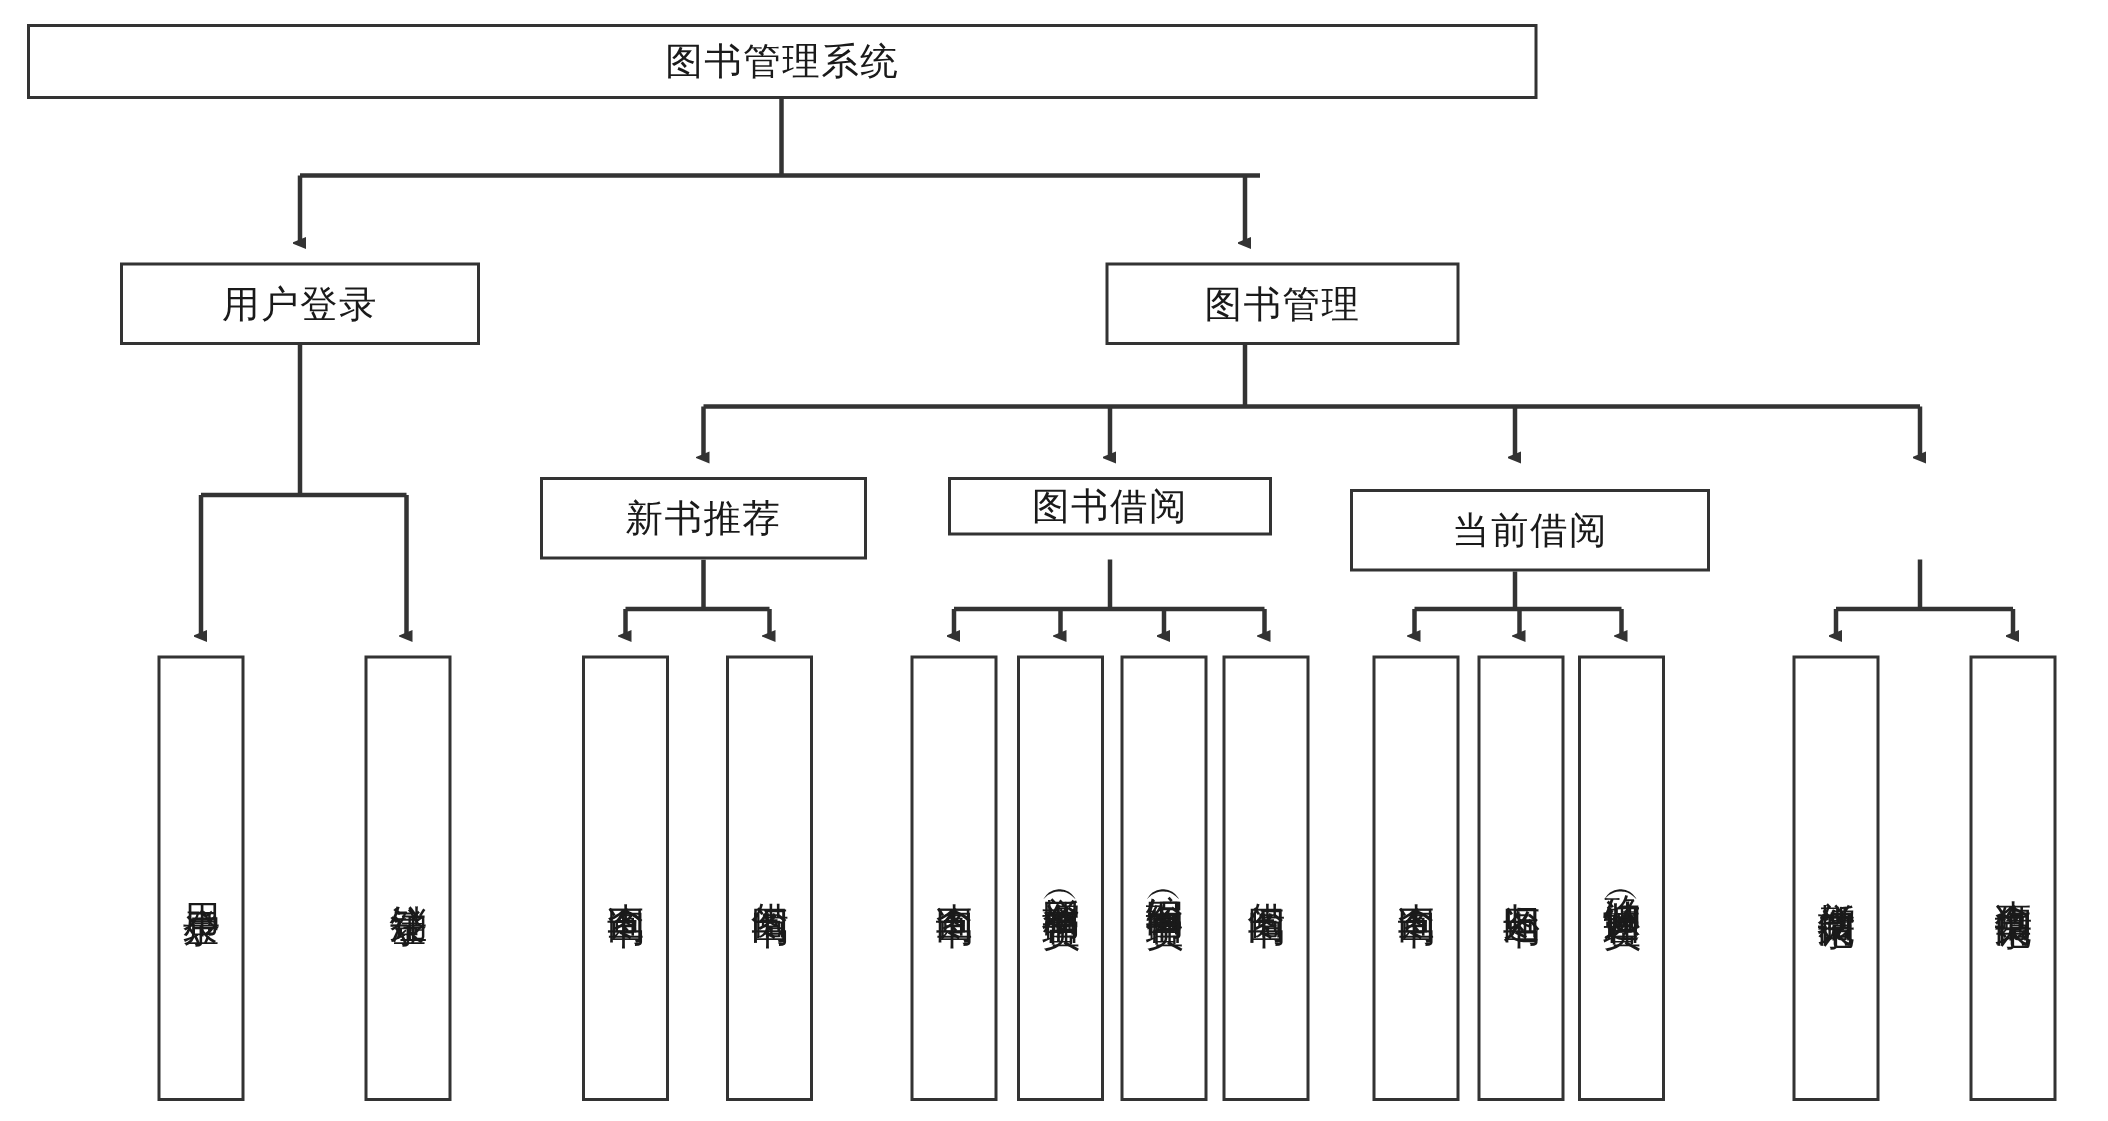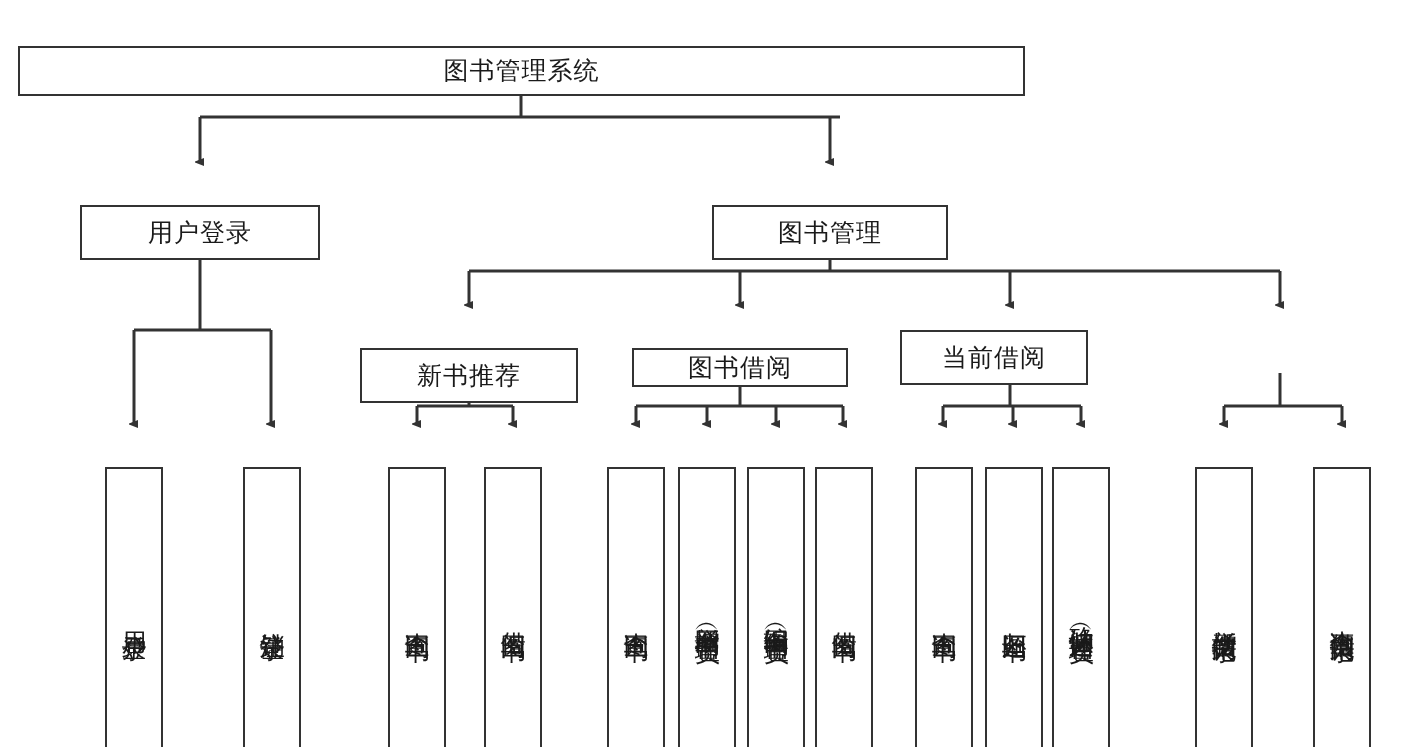--- a/index.html
+++ b/index.html
@@ -29,21 +29,20 @@
   .node {
     position: absolute;
     box-sizing: border-box;
     border: 2px solid #333333;
     background: #ffffff;
     display: flex;
     align-items: center;
     justify-content: center;
     color: #1a1a1a;
     text-align: center;
-    margin-top: 30px;
   }
   .node.horiz {
     font-size: 25px;
     letter-spacing: 1px;
     line-height: 1.1;
   }
   .node.root {
     font-size: 25px;
   }
   .node.vert {
@@ -118,25 +117,25 @@
       <path d="M1280,373 L1280,406"></path>
       <path d="M1224,406 L1342,406"></path>
       <path d="M1224,406 L1224,424" marker-end="url(#arrow)"></path>
       <path d="M1342,406 L1342,424" marker-end="url(#arrow)"></path>
     </g>
   </svg>
 
   <div class="node horiz root" style="left:18px; top:16px; width:1007px; height:50px;">图书管理系统</div>
 
   <div class="node horiz" style="left:80px; top:175px; width:240px; height:55px;">用户登录</div>
-  <div class="node horiz" style="left:712px; top:175px; width:236px; height:55px;">图书管理</div>
+  <div class="node horiz" style="left:737px; top:175px; width:236px; height:55px;">图书管理</div>
 
   <div class="node horiz" style="left:360px; top:318px; width:218px; height:55px;">新书推荐</div>
   <div class="node horiz" style="left:632px; top:318px; width:216px; height:39px;">图书借阅</div>
-  <div class="node horiz" style="left:900px; top:300px; width:188px; height:55px;">当前借阅</div>
+  <div class="node horiz" style="left:900px; top:326px; width:240px; height:55px;">当前借阅</div>
 
   <div class="node vert" style="left:105px; top:437px; width:58px; height:297px;">
     <span class="vtext">用户登录</span>
   </div>
   <div class="node vert" style="left:243px; top:437px; width:58px; height:297px;">
     <span class="vtext">注销登录</span>
   </div>
 
   <div class="node vert" style="left:388px; top:437px; width:58px; height:297px;">
     <span class="vtext">查询图书</span>

